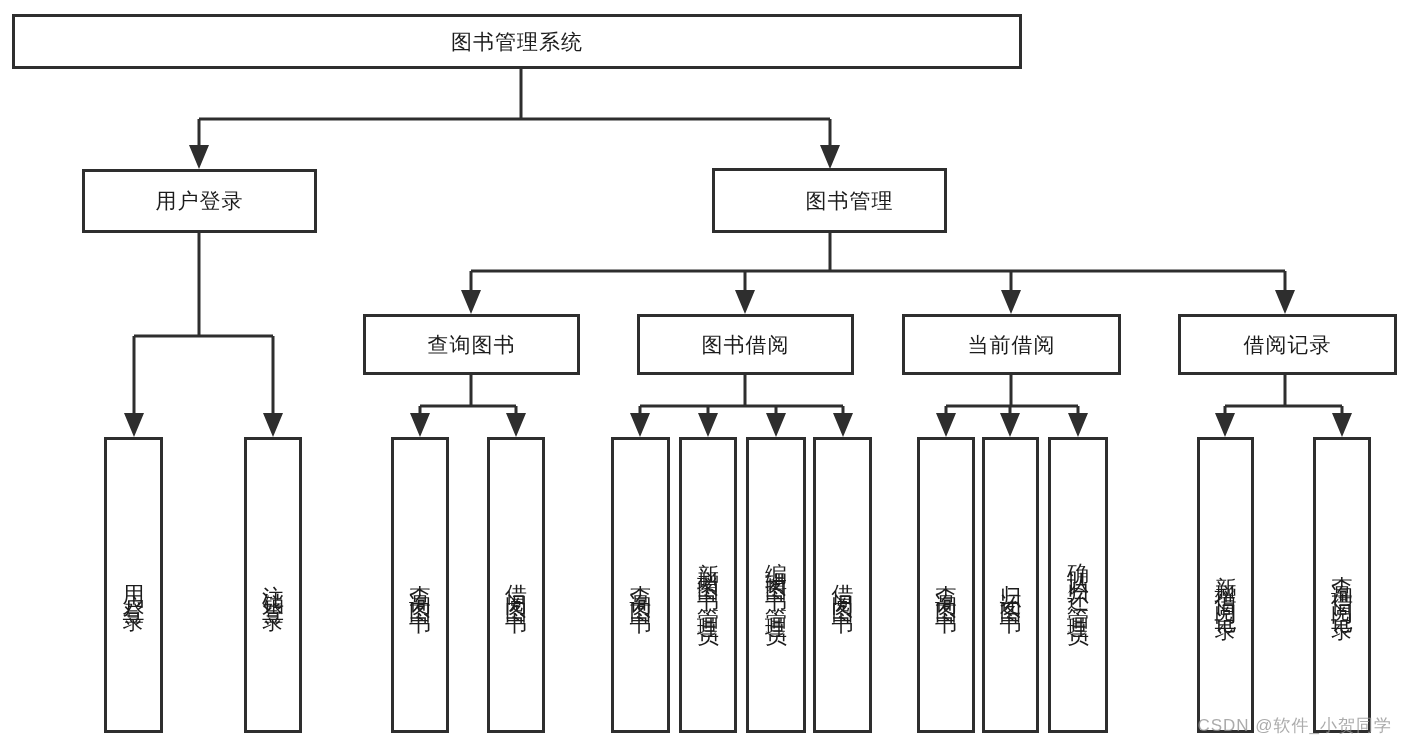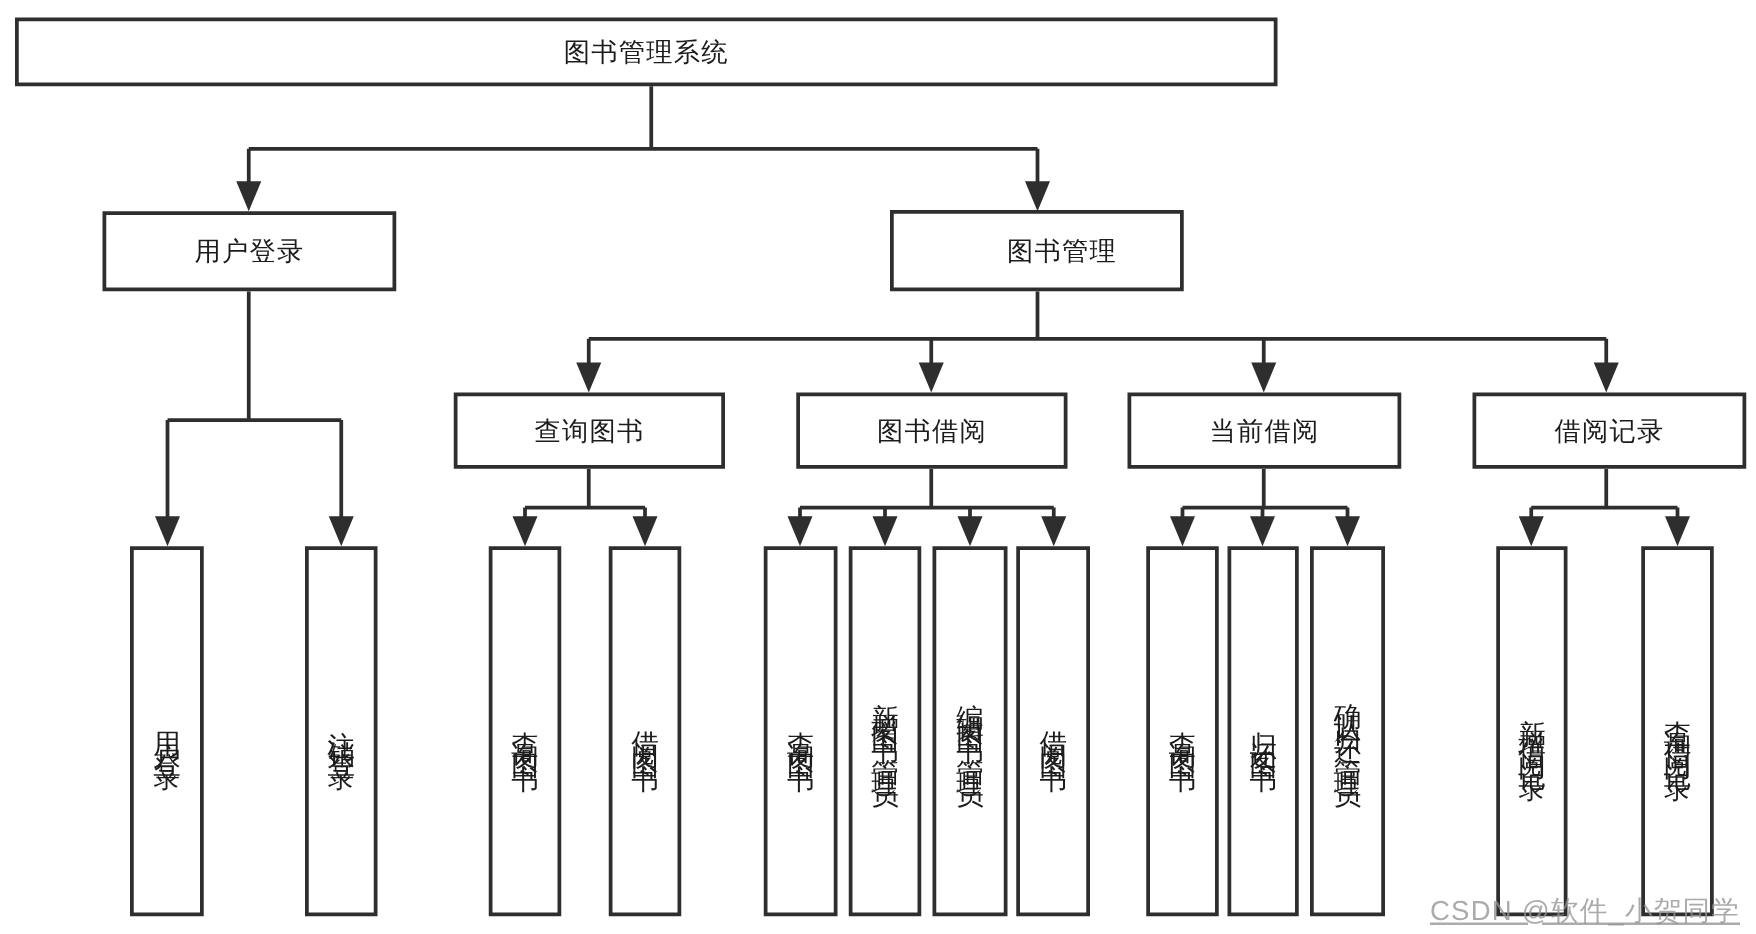--- a/index.html
+++ b/index.html
@@ -40,26 +40,25 @@
     font-size: 22px;
     color: #1c1c1c;
     letter-spacing: 9px;
     line-height: 1;
     white-space: nowrap;
   }
   .watermark {
     position: absolute;
     top: 714px;
     right: 13px;
-    font-size: 22px;
+    font-size: 17px;
     color: rgba(148, 148, 148, 0.78);
     letter-spacing: 1px;
     white-space: nowrap;
     z-index: 3;
-    text-decoration: underline;
   }
 </style>
 </head>
 <body>
 
 <div id="canvas">
 
   <svg class="connectors" width="1405" height="747" aria-hidden="true">
 
     <path class="ln" d="M521 68 V119 M199 119 H830 M199 119 V148 M830 119 V148"></path>

